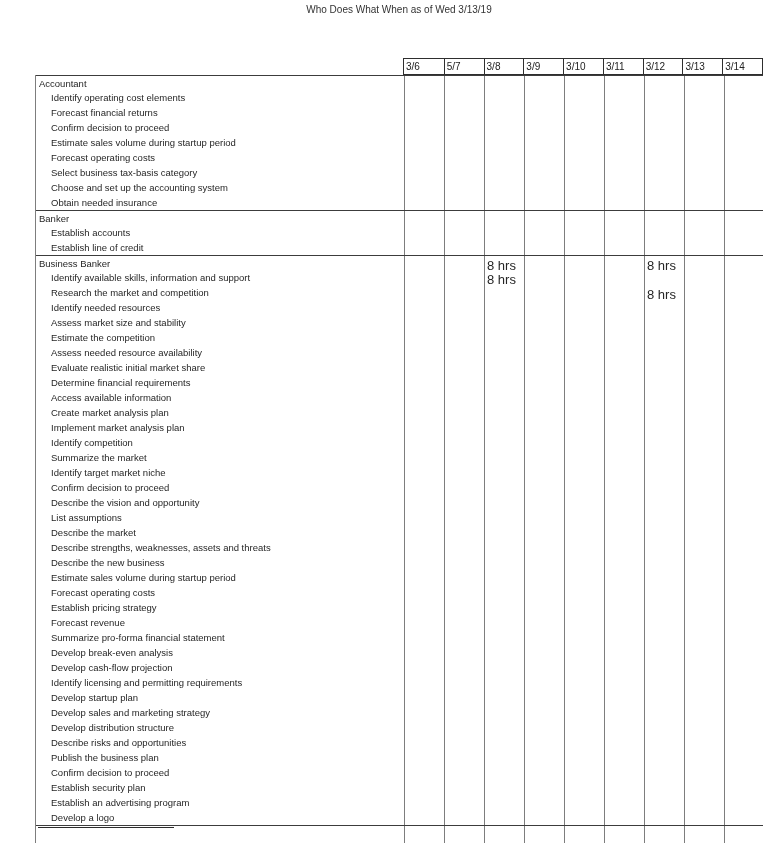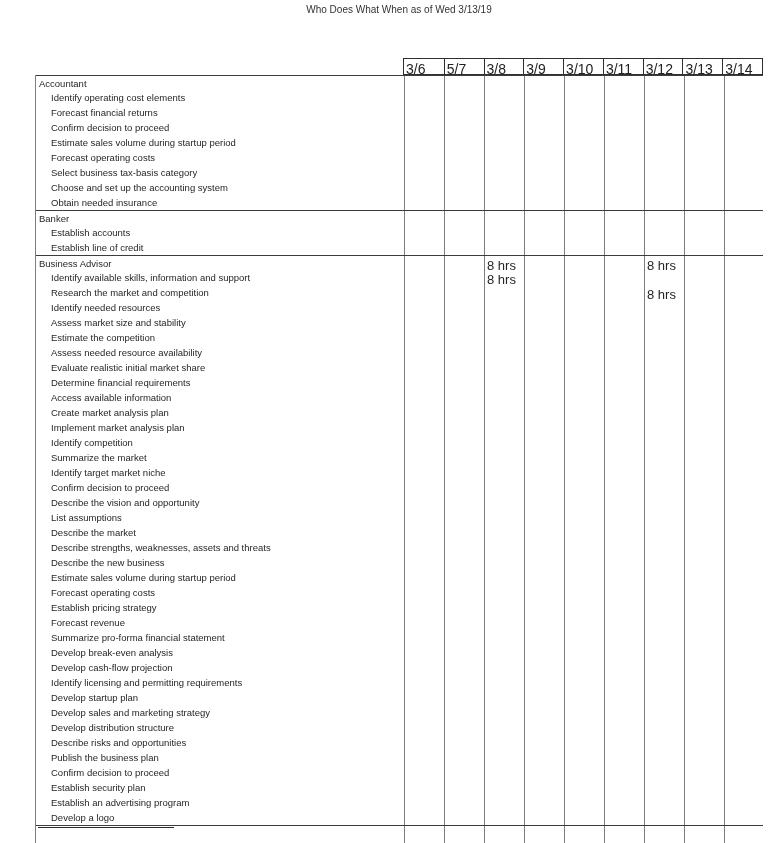--- a/index.html
+++ b/index.html
@@ -4,21 +4,21 @@
 <style>
   html,body{margin:0;padding:0;background:#ffffff;}
   .page{position:relative;width:768px;height:843px;background:#fff;overflow:hidden;
         font-family:"Liberation Sans","DejaVu Sans",sans-serif;color:#262626;}
   .title{position:absolute;left:35px;top:4px;width:728px;text-align:center;
          font-size:10px;color:#333;}
   .report-table{position:absolute;left:35px;top:58px;width:728px;}
   .header-row{position:absolute;left:368px;top:0;width:360px;height:17px;
               box-sizing:border-box;border:1px solid #2e2e2e;display:flex;}
   .header-cell{width:40px;box-sizing:border-box;border-left:1px solid #2e2e2e;
-               font-size:14px;padding:2px 0 0 2px;overflow:hidden;color:#222;}
+               font-size:10px;padding:2px 0 0 2px;overflow:hidden;color:#222;}
   .header-cell:first-child{border-left:none;}
   .tbody{position:absolute;left:0;top:17px;width:728px;height:768px;overflow:hidden;
          border-left:1px solid #7d7d7d;box-sizing:border-box;}
   .vline{position:absolute;top:0;height:100%;width:1px;background:#7d7d7d;}
   .row{position:relative;height:15px;box-sizing:border-box;font-size:9.5px;white-space:nowrap;}
   .row.section{border-top:1px solid #3c3c3c;}
   .label{position:absolute;left:3px;top:2px;}
   .row.task .label{left:15px;}
   .val{position:absolute;top:2px;font-size:13px;color:#262626;}
   .row.partial{border-top:1px solid #3c3c3c;height:3px;overflow:hidden;}
@@ -82,21 +82,21 @@
         <div class="row section">
           <span class="label">Banker</span>
         </div>
         <div class="row task">
           <span class="label">Establish accounts</span>
         </div>
         <div class="row task">
           <span class="label">Establish line of credit</span>
         </div>
         <div class="row section">
-          <span class="label">Business Advisor</span>
+          <span class="label">Business Banker</span>
           <span class="val" style="left: 451px;">8 hrs</span>
           <span class="val" style="left: 611px;">8 hrs</span>
         </div>
         <div class="row task">
           <span class="label">Identify available skills, information and support</span>
           <span class="val" style="left: 451px;">8 hrs</span>
         </div>
         <div class="row task">
           <span class="label">Research the market and competition</span>
           <span class="val" style="left: 611px;">8 hrs</span>

